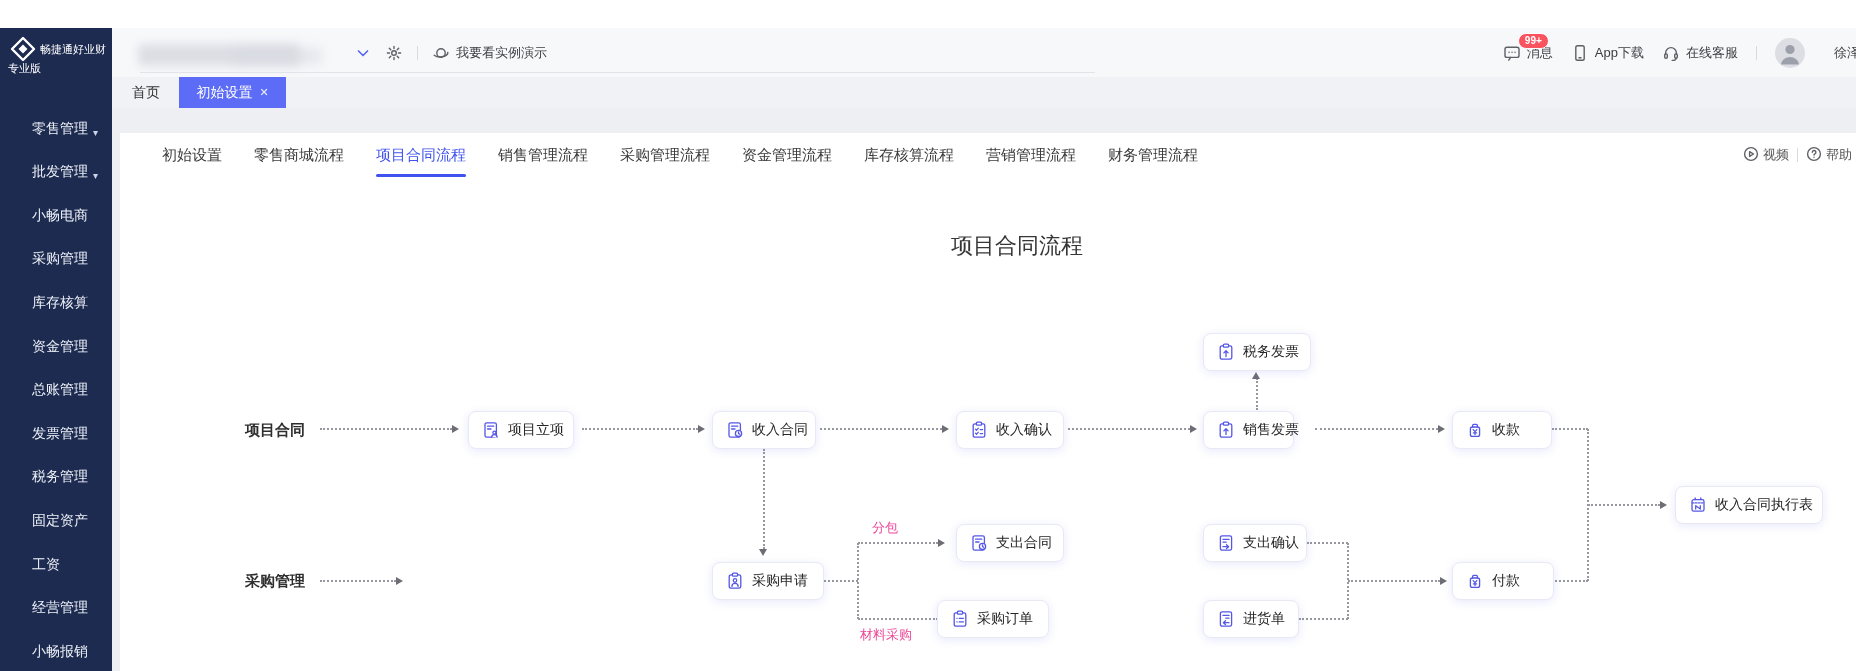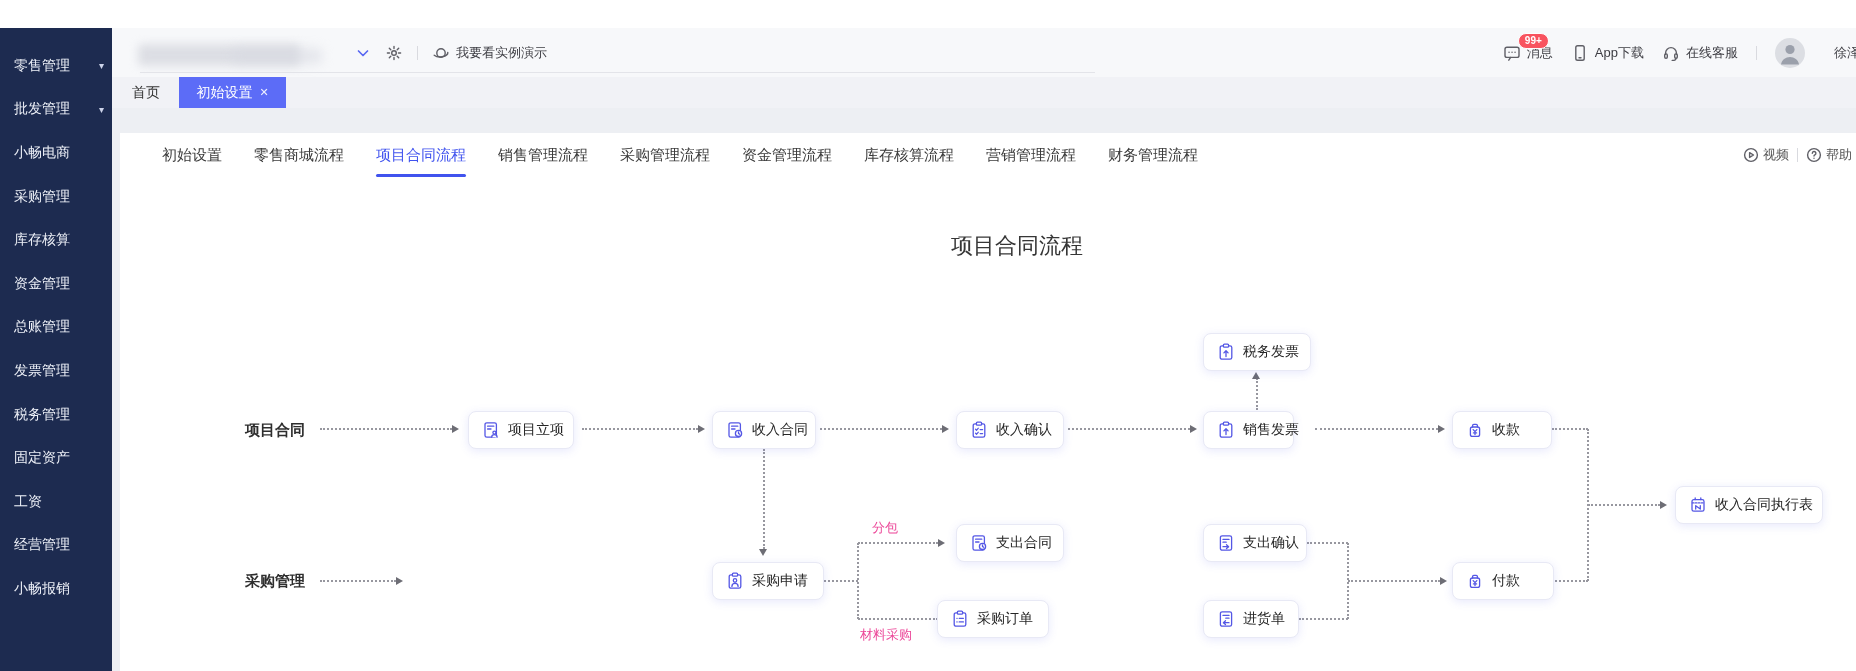--- a/index.html
+++ b/index.html
@@ -5,21 +5,21 @@
   html,body{margin:0;padding:0;}
   body{width:1856px;height:671px;position:relative;overflow:hidden;background:#fff;
        font-family:"Liberation Sans","DejaVu Sans",sans-serif;color:#333;}
   
   .sidebar{position:absolute;left:0;top:28px;width:112px;bottom:0;background:#1d2b50;z-index:5;}
   .logo-block{height:50px;position:relative;}
   .logo-ic{position:absolute;left:10px;top:8px;}
   .brand-name{position:absolute;left:40px;top:14px;font-size:11px;color:#fff;white-space:nowrap;}
   .brand-edition{position:absolute;left:8px;top:33px;font-size:11px;color:#fff;}
   .menu{margin-top:16px;}
-  .sbi{height:43.6px;display:flex;align-items:center;padding-left:14px;color:#eef1f8;font-size:14px;cursor:pointer;gap:24px;}
+  .sbi{height:43.6px;display:flex;align-items:flex-end;padding-left:32px;color:#eef1f8;font-size:14px;cursor:pointer;}
   .sbi .caret{font-size:10px;margin-left:5px;color:#cdd4ea;}
   
   .header{position:absolute;left:112px;top:28px;right:0;height:49px;background:#f7f8fa;}
   .white-top{position:absolute;left:0;top:0;width:100%;height:28px;background:#fff;}
   .blur-blob{position:absolute;left:26px;top:16px;width:162px;height:22px;background:#c7c9d2;opacity:.55;filter:blur(5px);border-radius:4px;}
   .blur-blob2{position:absolute;left:120px;top:20px;width:90px;height:16px;background:#d8dae2;opacity:.6;filter:blur(6px);border-radius:4px;}
   .sel-line{position:absolute;left:28px;top:44px;width:955px;border-bottom:1px solid #e3e4e9;}
   .hdr-left{position:absolute;left:243px;top:0;height:49px;display:flex;align-items:center;gap:14px;}
   .vdiv{width:1px;height:14px;background:#d9dadf;}
   .hdr-item{display:flex;align-items:center;gap:6px;font-size:13px;color:#3c3c42;cursor:pointer;}
@@ -35,21 +35,21 @@
   .wtab.active{width:107px;margin-left:5px;background:#5c6cf7;color:#fff;gap:7px;}
   .wtab .x{font-size:11px;opacity:.9;}
   
   .content{position:absolute;left:112px;top:108px;right:0;bottom:0;background:#edeff3;}
   .panel{position:absolute;left:8px;top:25px;right:0;bottom:0;background:#fff;}
   .ftabs{position:absolute;left:0;top:0;right:0;height:44px;display:flex;align-items:center;padding-left:42px;gap:32px;}
   .ftab{font-size:15px;color:#3a3a3a;height:44px;display:flex;align-items:center;position:relative;cursor:pointer;white-space:nowrap;}
   .ftab.active{color:#4053ee;}
   .ftab.active::after{content:"";position:absolute;left:0;right:0;bottom:0;height:3px;background:#4053ee;border-radius:2px;}
   .ftabs-right{position:absolute;right:4px;top:0;height:44px;display:flex;align-items:center;gap:8px;font-size:13px;color:#555;}
-  .ftabs-right .it{display:flex;align-items:center;gap:4px;cursor:pointer;}
+  .ftabs-right .it{display:flex;gap:4px;cursor:pointer;}
   
   .dg-title{position:absolute;left:802px;top:98px;width:190px;text-align:center;font-size:22px;font-weight:500;color:#363636;}
   .lane{position:absolute;font-size:15px;font-weight:bold;color:#2e2e2e;}
   .blabel{position:absolute;font-size:13px;color:#ec4899;}
   .node{position:absolute;height:38px;box-sizing:border-box;background:#fff;border:1px solid #e8e9f5;border-radius:8px;
         box-shadow:0 2px 10px rgba(93,101,233,.14);display:flex;align-items:center;gap:8px;padding-left:13px;
         font-size:14px;color:#262626;cursor:pointer;white-space:nowrap;}
   .nicon{width:18px;height:18px;stroke:#5457e5;fill:none;stroke-width:1.3;stroke-linecap:round;stroke-linejoin:round;flex:none;}
   .h{position:absolute;height:0;border-top:2px dotted #97979f;}
   .v{position:absolute;width:0;border-left:2px dotted #97979f;}
@@ -111,20 +111,28 @@
       <path d="M6 12.7h5.2M9.5 10.8l2.1 1.9-2.1 1.9"></path>
     </symbol>
   <symbol id="icon-doc-arrow-left" viewBox="0 0 18 18">
       <rect x="3.4" y="1.8" width="11.2" height="14.4" rx="1.8"></rect>
       <path d="M6 5.4h6M8.8 8.2H12"></path>
       <path d="M12 12.7H6.8M8.5 10.8l-2.1 1.9 2.1 1.9"></path>
     </symbol>
 </svg>
 
 <div class="sidebar">
+  <div class="logo-block">
+    <svg class="logo-ic" width="26" height="26" viewBox="0 0 26 26">
+        <path d="M13 2L24 13 13 24 2 13z" fill="none" stroke="#fff" stroke-width="2.4" stroke-linejoin="round"></path>
+        <path d="M13 8.5L17.5 13 13 17.5 8.5 13z" fill="#fff"></path>
+      </svg>
+    <div class="brand-name">畅捷通好业财</div>
+    <div class="brand-edition">专业版</div>
+  </div>
   <div class="menu">
     <div class="sbi">
         <span>零售管理</span>
         <span class="caret">▾</span>
       </div>
     <div class="sbi">
         <span>批发管理</span>
         <span class="caret">▾</span>
       </div>
     <div class="sbi">

